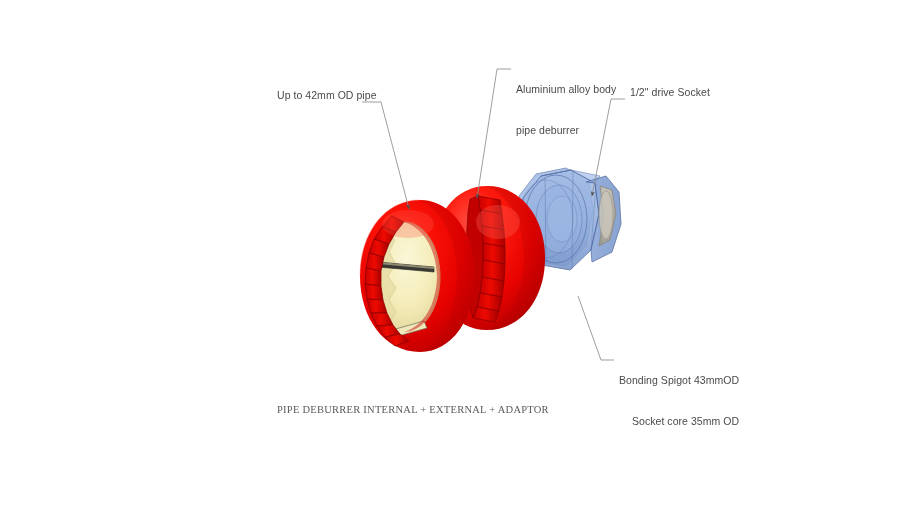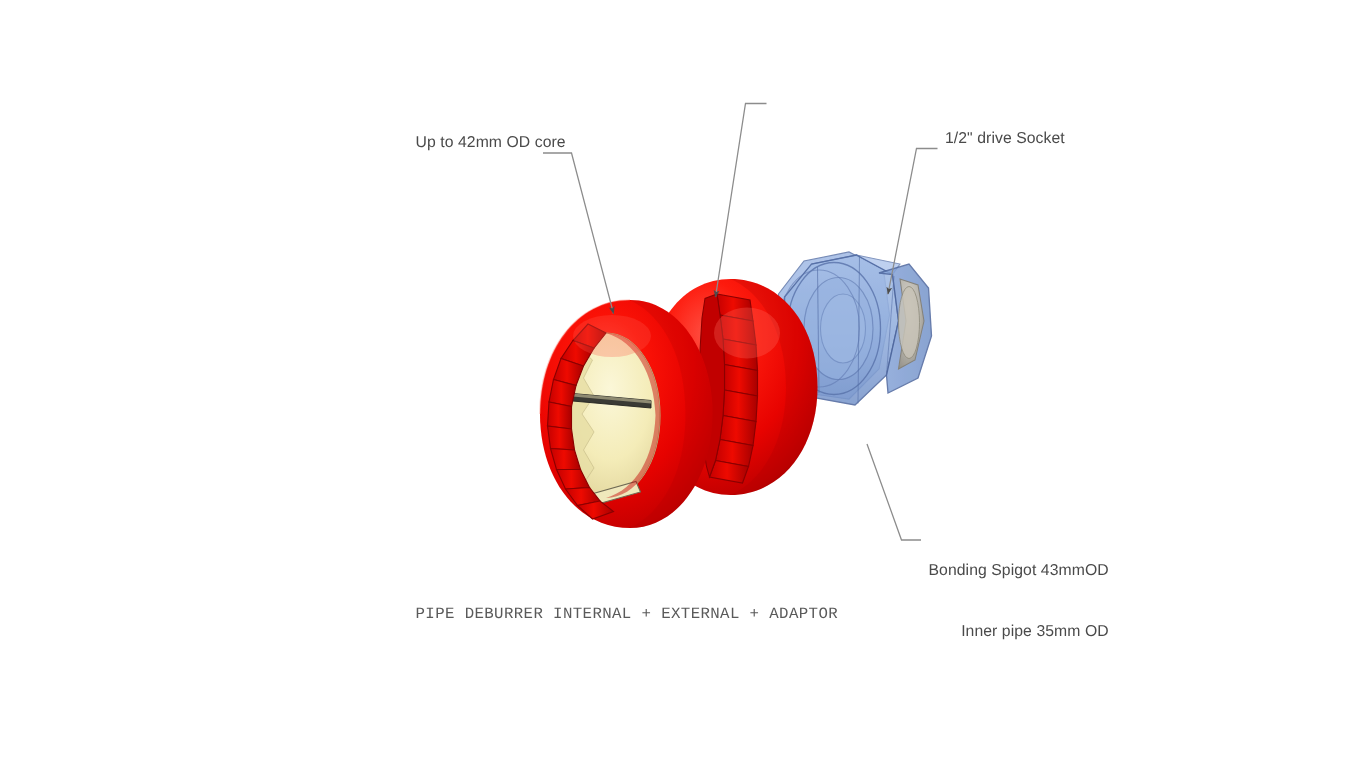--- a/index.html
+++ b/index.html
@@ -34,21 +34,21 @@
     font-size: 10.5px;
     line-height: 13.5px;
     color: #4a4a4a;
     white-space: pre;
     letter-spacing: 0.05px;
   }
   #caption {
     position: absolute;
     left: 277px;
     top: 404px;
-    font-family: Liberation Mono, monospace;
+    font-family: Liberation Serif, serif;
     font-size: 10.5px;
     color: #5a5a5a;
     letter-spacing: 0.25px;
     white-space: pre;
   }
 </style>
 </head>
 <body>
 
 <div id="stage">
@@ -198,25 +198,29 @@
     </g>
 
     <g stroke="#8c8c8c" stroke-width="0.85" fill="none">
       <path d="M362,102 L381,102 L409,209" marker-end="url(#arrowTip)"></path>
       <path d="M511,69 L497,69 L477,198" marker-end="url(#arrowTip)"></path>
       <path d="M625,99 L611,99 L592,196" marker-end="url(#arrowTip)"></path>
       <path d="M614,360 L601,360 L578,296"></path>
     </g>
   </svg>
 
-  <div class="anno-text" style="left:277px; top:89px;">Up to 42mm OD core</div>
-
+  <div class="anno-text" style="left:277px; top:89px;">Up to 42mm OD pipe</div>
+
+  <div class="anno-text" style="left:516px; top:56px;">
+    <div>Aluminium alloy body</div>
+    <div>pipe deburrer</div>
+  </div>
 
   <div class="anno-text" style="left:630px; top:86px;">1/2" drive Socket</div>
 
   <div class="anno-text" style="left:619px; top:347px;text-align:right;">
     <div>Bonding Spigot 43mmOD</div>
-    <div>Inner pipe 35mm OD</div>
+    <div>Socket core 35mm OD</div>
   </div>
 
   <div id="caption">PIPE DEBURRER INTERNAL + EXTERNAL + ADAPTOR</div>
 
 </div>
 
 </body></html>

